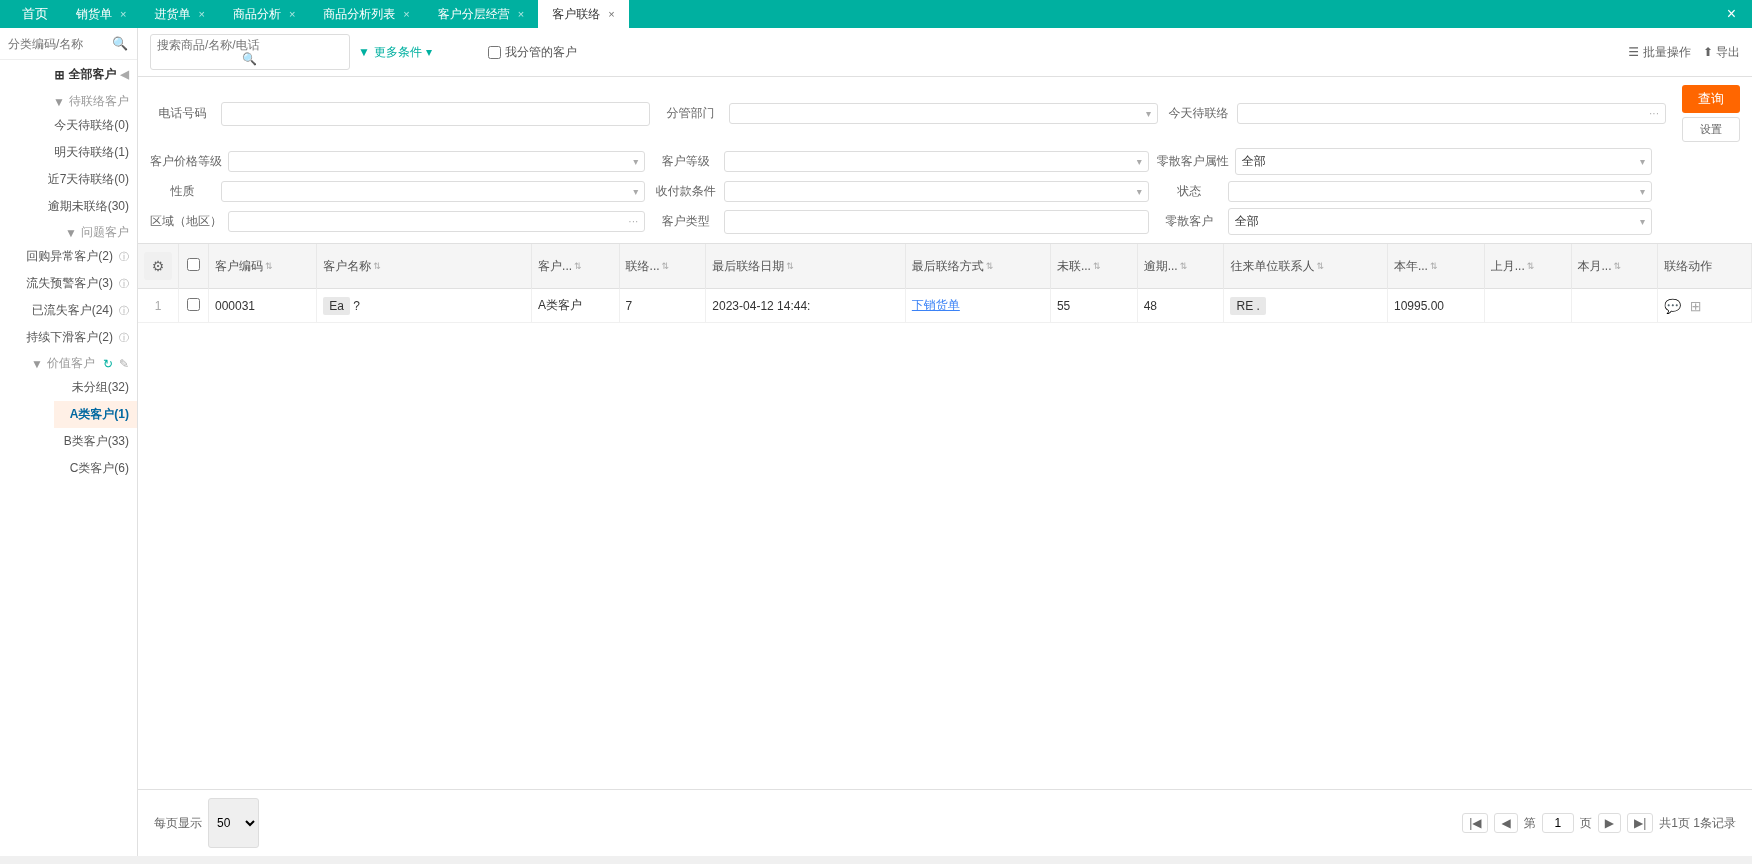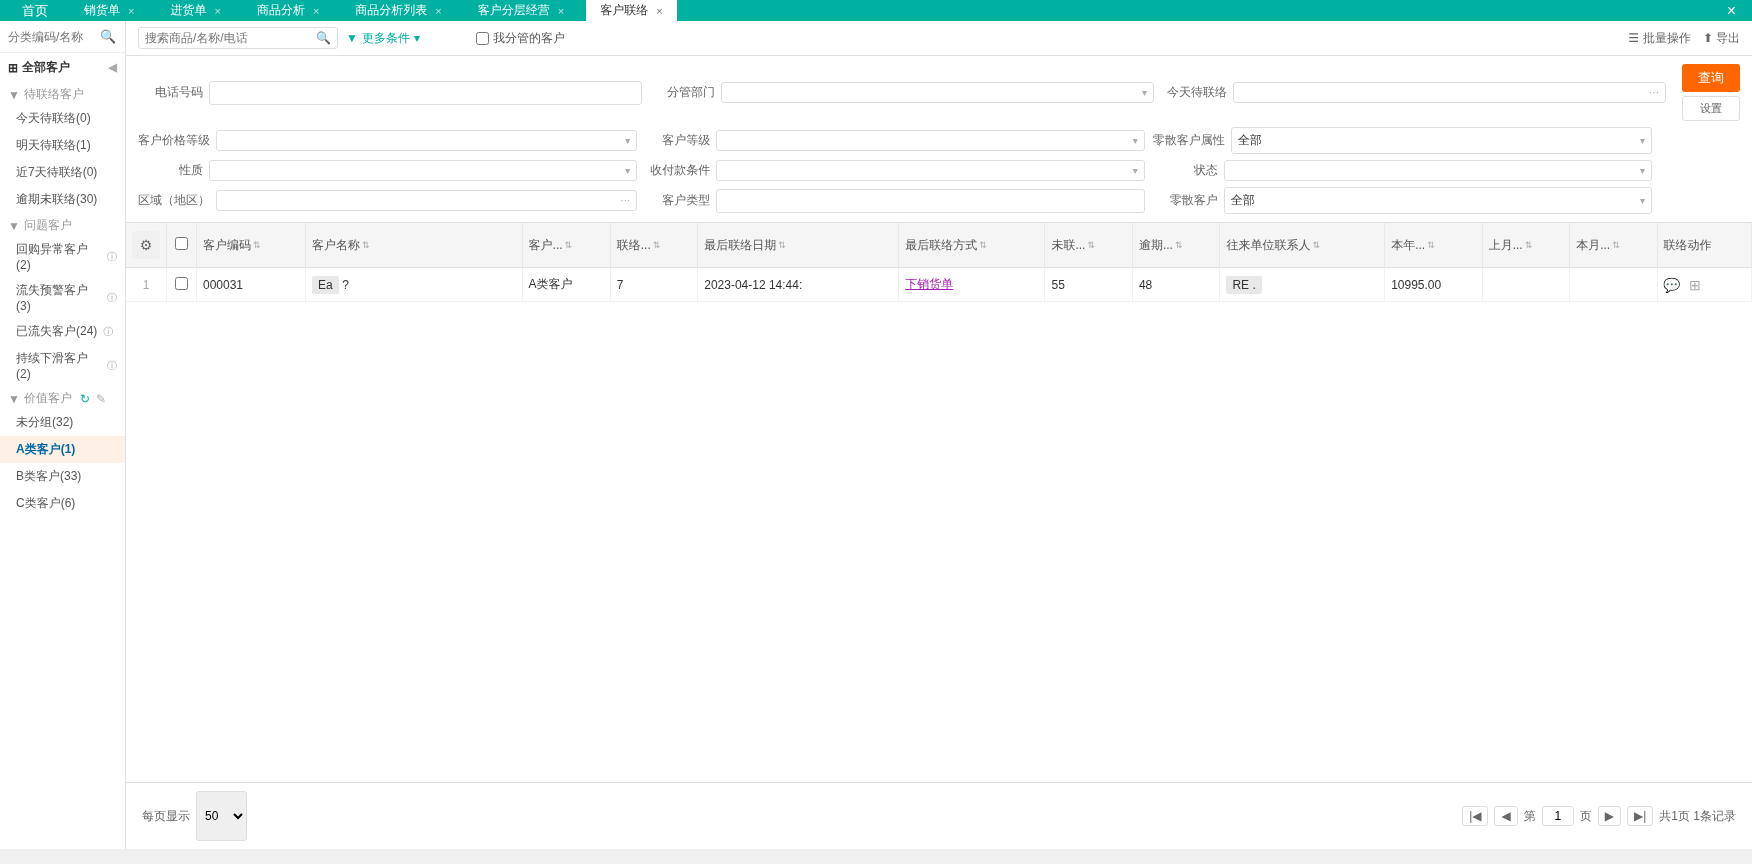--- a/index.html
+++ b/index.html
@@ -1,25 +1,25 @@
 <!DOCTYPE html>
 <html><head>
   <meta charset="utf-8">
   <style>
     * { box-sizing: border-box; margin: 0; padding: 0; font-family: 'Microsoft YaHei', Arial, sans-serif; font-size: 12px; }
     body { background: #f0f0f0; width: 1752px; height: 864px; overflow: hidden; }
 
     
     .top-nav {
       background: #00b0a0;
-      height: 21px;
+      height: 28px;
       display: flex;
       align-items: center;
       padding: 0 8px;
-      gap: 8px;
+      gap: 0;
     }
     .nav-tab {
       color: #fff;
       padding: 0 14px;
       height: 36px;
       display: flex;
       align-items: center;
       cursor: pointer;
       font-size: 13px;
       white-space: nowrap;
@@ -51,26 +51,27 @@
     }
 
     
     .main-layout {
       display: flex;
       height: calc(864px - 36px);
     }
 
     
     .sidebar {
-      width: 126px;
+      width: 138px;
       background: #fff;
       border-right: 1px solid #e0e0e0;
       display: flex;
       flex-direction: column;
       overflow-y: auto;
+      align-items: flex-end;
     }
     .sidebar-search {
       padding: 8px;
       display: flex;
       align-items: center;
       border-bottom: 1px solid #eee;
     }
     .sidebar-search input {
       border: none;
       outline: none;
@@ -143,20 +144,21 @@
       border-bottom: 1px solid #e0e0e0;
     }
     .filter-search-wrap {
       display: flex;
       align-items: center;
       border: 1px solid #ddd;
       border-radius: 3px;
       padding: 3px 6px;
       background: #fff;
       width: 200px;
+      flex-direction: column;
     }
     .filter-search-wrap input {
       border: none;
       outline: none;
       font-size: 12px;
       color: #999;
       width: 100%;
     }
     .filter-btn {
       display: flex;
@@ -205,21 +207,21 @@
     .filter-field {
       display: flex;
       align-items: center;
       flex: 1;
       gap: 6px;
     }
     .filter-field label {
       color: #666;
       white-space: nowrap;
       min-width: 65px;
-      text-align: right;
+      text-align: center;
     }
     .filter-field-input {
       flex: 1;
       border: 1px solid #ddd;
       border-radius: 3px;
       padding: 4px 6px;
       font-size: 12px;
       color: #333;
       outline: none;
       background: #fff;
@@ -287,21 +289,21 @@
     thead th .sort-icon { color: #aaa; font-size: 9px; }
     tbody tr {
       border-bottom: 1px solid #f0f0f0;
     }
     tbody td {
       padding: 8px 6px;
       color: #333;
       border-right: 1px solid #f0f0f0;
       white-space: nowrap;
     }
-    .td-link { color: #a21caf; text-decoration: underline; cursor: pointer; }
+    .td-link { color: #3b82f6; text-decoration: underline; cursor: pointer; }
     .td-actions { display: flex; gap: 8px; align-items: center; }
     .td-action-icon { color: #aaa; cursor: pointer; font-size: 14px; }
 
     
     .table-footer {
       background: #fff;
       border-top: 1px solid #e0e0e0;
       padding: 8px 16px;
       display: flex;
       align-items: center;

